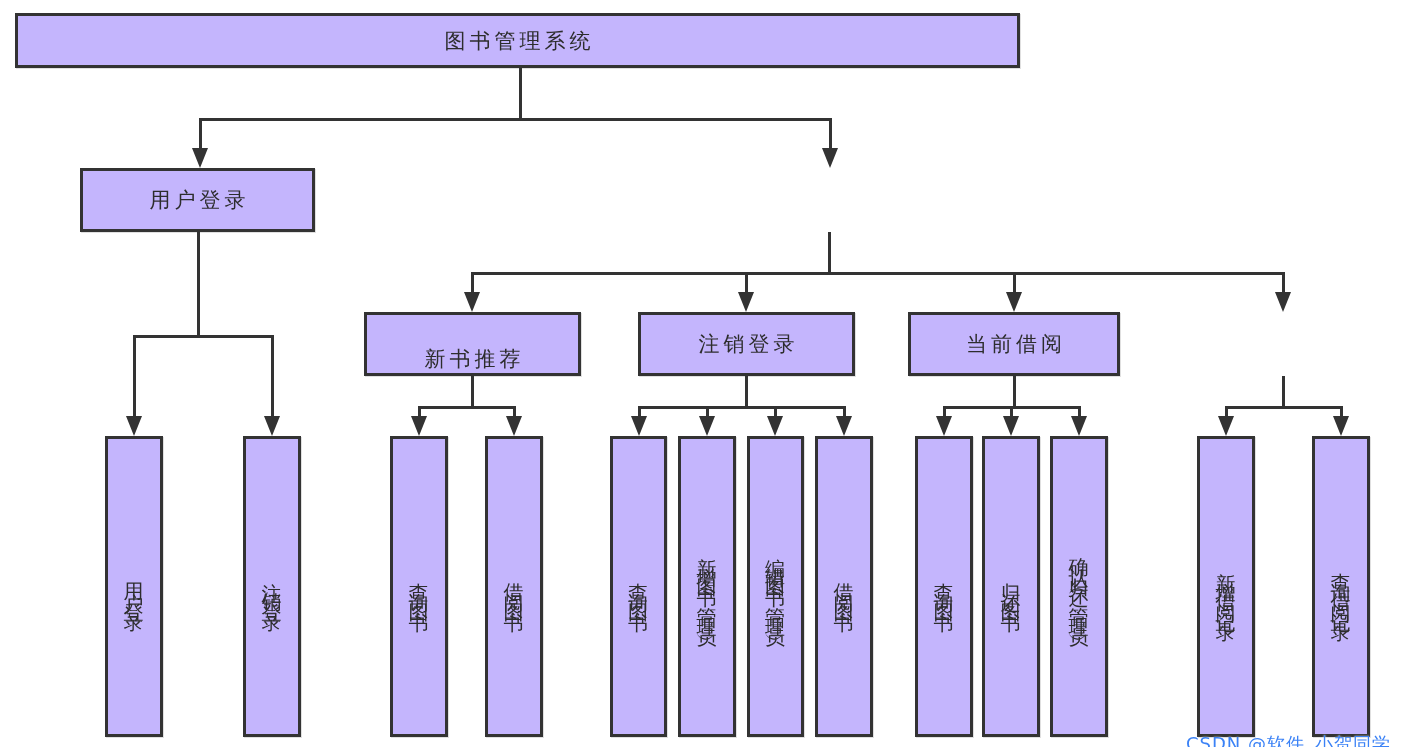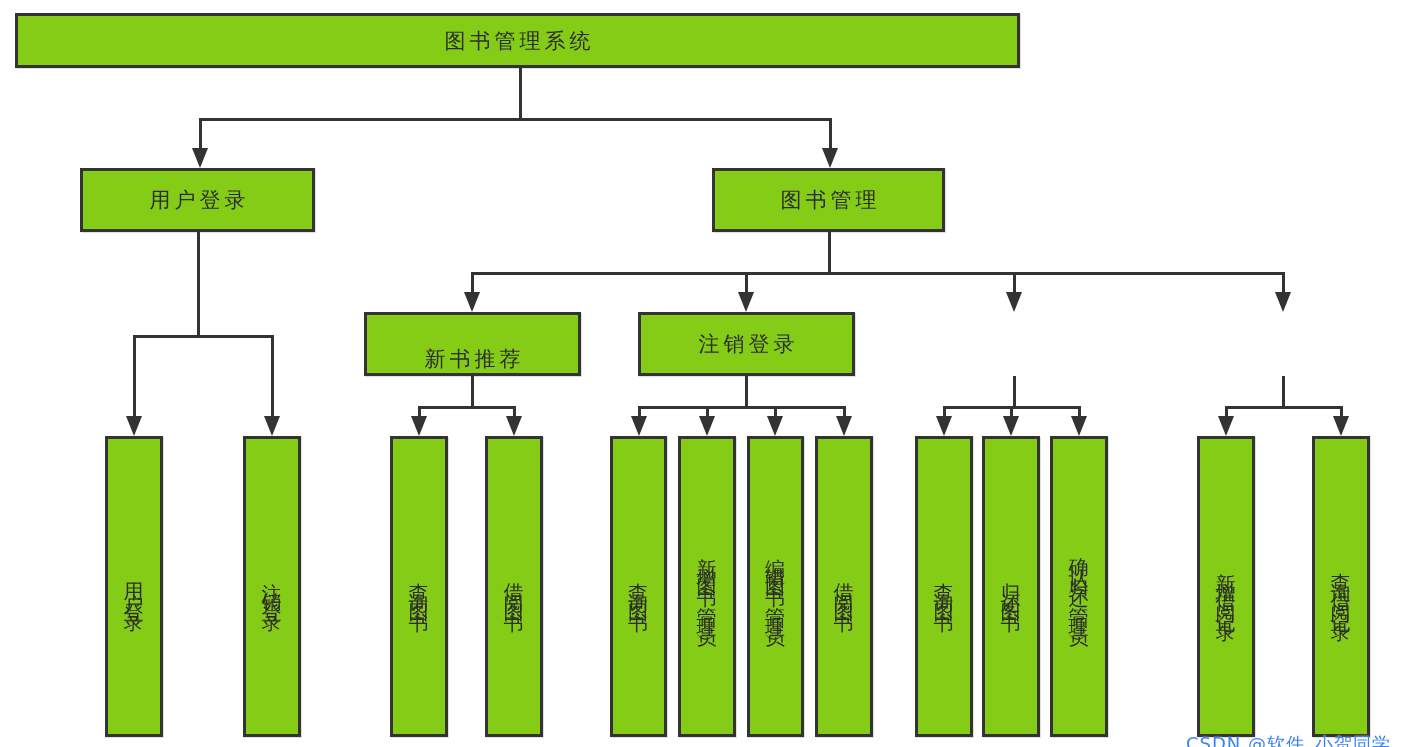--- a/index.html
+++ b/index.html
@@ -12,21 +12,21 @@
     width: 1405px;
     height: 747px;
     background: #ffffff;
     font-family: "DejaVu Sans", "Liberation Sans", sans-serif;
     overflow: hidden;
   }
   .node {
     position: absolute;
     box-sizing: border-box;
     border: 3px solid #333333;
-    background: #84cc16;
+    background: #c4b5fd;
     display: flex;
     align-items: center;
     justify-content: center;
     color: #2d2d2d;
     font-size: 21px;
     letter-spacing: 4px;
     box-shadow: 1px 1px 0 rgba(0,0,0,0.12);
   }
   .node .hlabel {
     white-space: nowrap;
@@ -83,23 +83,20 @@
 
   <div class="vline" style="left:519px; top:68px; height:53px;"></div>
   <div class="hline" style="left:199px; top:118px; width:633px;"></div>
   <div class="vline" style="left:199px; top:118px; height:32px;"></div>
   <div class="ahead" style="left:192px; top:148px;"></div>
   <div class="vline" style="left:829px; top:118px; height:32px;"></div>
   <div class="ahead" style="left:822px; top:148px;"></div>
 
   <div class="node" style="left:80px; top:168px; width:235px; height:64px;">
     <span class="hlabel">用户登录</span>
-  </div>
-  <div class="node" style="left:712px; top:168px; width:233px; height:64px;">
-    <span class="hlabel">图书管理</span>
   </div>
 
   <div class="vline" style="left:197px; top:232px; height:104px;"></div>
   <div class="hline" style="left:133px; top:335px; width:141px;"></div>
   <div class="vline" style="left:133px; top:335px; height:83px;"></div>
   <div class="ahead" style="left:126px; top:416px;"></div>
   <div class="vline" style="left:271px; top:335px; height:83px;"></div>
   <div class="ahead" style="left:264px; top:416px;"></div>
 
   <div class="vline" style="left:828px; top:232px; height:41px;"></div>
@@ -112,20 +109,23 @@
   <div class="ahead" style="left:1006px; top:292px;"></div>
   <div class="vline" style="left:1282px; top:272px; height:22px;"></div>
   <div class="ahead" style="left:1275px; top:292px;"></div>
 
   <div class="node" style="left:364px; top:312px; width:217px; height:64px;align-items:flex-end;">
     <span class="hlabel">新书推荐</span>
   </div>
   <div class="node" style="left:638px; top:312px; width:217px; height:64px;">
     <span class="hlabel">注销登录</span>
   </div>
+  <div class="node" style="left:908px; top:312px; width:212px; height:64px;">
+    <span class="hlabel">当前借阅</span>
+  </div>
 
   <div class="vline" style="left:471px; top:376px; height:33px;"></div>
   <div class="hline" style="left:419px; top:406px; width:97px;"></div>
   <div class="vline" style="left:418px; top:406px; height:14px;"></div>
   <div class="ahead" style="left:411px; top:416px;"></div>
   <div class="vline" style="left:513px; top:406px; height:14px;"></div>
   <div class="ahead" style="left:506px; top:416px;"></div>
 
   <div class="vline" style="left:745px; top:376px; height:33px;"></div>
   <div class="hline" style="left:639px; top:406px; width:206px;"></div>

